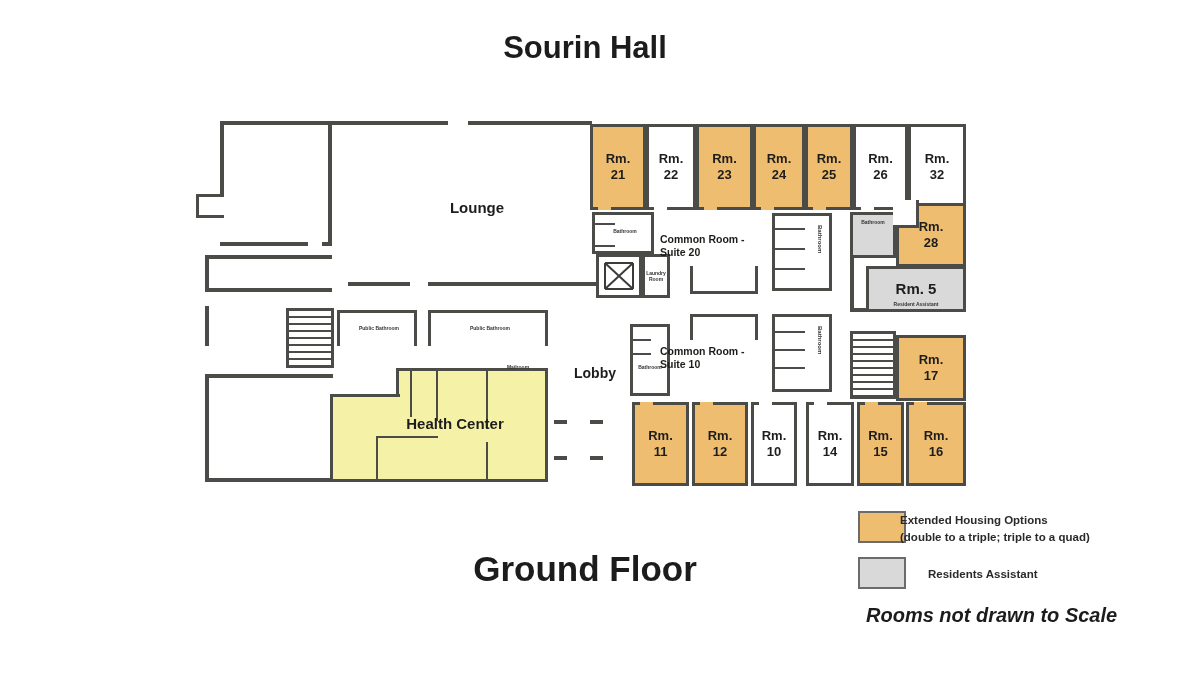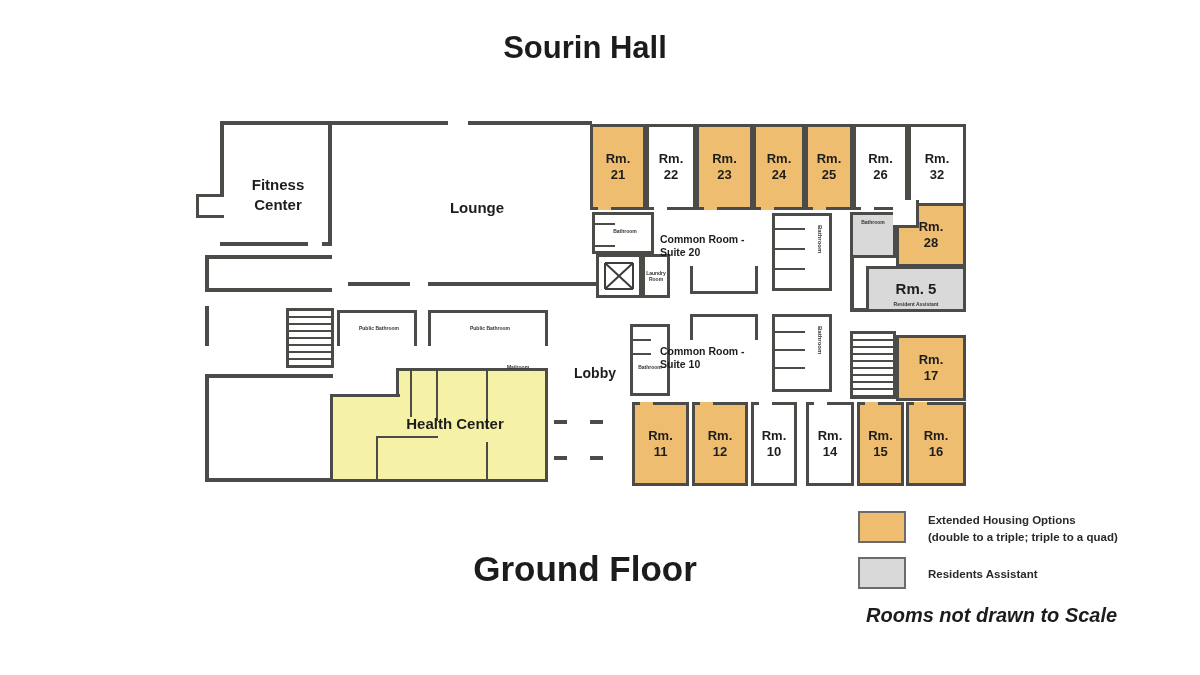--- a/index.html
+++ b/index.html
@@ -49,21 +49,20 @@
   <i class="w" style="left:220px;top:121px;width:4px;height:78px"></i>
   <div class="u" style="left:196px;top:194px;width:28px;height:24px;border-right:none;background:#fff"></div>
   <i class="w" style="left:328px;top:121px;width:4px;height:124px"></i>
   <i class="w" style="left:220px;top:242px;width:88px;height:4px"></i>
   <i class="w" style="left:322px;top:242px;width:10px;height:4px"></i>
   <i class="w" style="left:205px;top:255px;width:127px;height:4px"></i>
   <i class="w" style="left:205px;top:288px;width:127px;height:4px"></i>
   <i class="w" style="left:205px;top:255px;width:4px;height:37px"></i>
   <i class="w" style="left:348px;top:282px;width:62px;height:4px"></i>
   <i class="w" style="left:428px;top:282px;width:186px;height:4px"></i>
-  <div class="big" style="left:228px;top:175px;width:100px">Fitness Center</div>
   <div class="big" style="left:412px;top:198px;width:130px">Lounge</div>
 
   <i class="w" style="left:205px;top:306px;width:4px;height:40px"></i>
   <div class="stairs" style="left:286px;top:308px;width:48px;height:60px"></div>
   <div class="u ob" style="left:337px;top:310px;width:80px;height:36px">
     <div class="tiny xtiny" style="left:6px;top:13px;width:66px">Public Bathroom</div>
   </div>
   <div class="u ob" style="left:428px;top:310px;width:120px;height:36px">
     <div class="tiny xtiny" style="left:26px;top:13px;width:66px">Public Bathroom</div>
   </div>
@@ -215,21 +214,21 @@
       <span>15</span>
       <i class="door dt"></i>
     </div>
   <div class="room ext" style="left:906px;top:402px;width:60px;height:84px">
     <span>Rm.</span>
       <span>16</span>
       <i class="door dt"></i>
     </div>
 
   <div class="swatch" style="left:858px;top:511px;background:var(--extended)"></div>
-  <div class="legend-text" style="left:928px;top:512px">
+  <div class="legend-text" style="left:900px;top:512px">
     <span>Extended Housing Options</span><br>
     <span>(double to a triple; triple to a quad)</span>
   </div>
   <div class="swatch" style="left:858px;top:557px;background:var(--ra)"></div>
   <div class="legend-text" style="left:928px;top:566px">Residents Assistant</div>
   <div class="note" style="left:866px;top:604px">Rooms not drawn to Scale</div>
 
 </div>
 
 </body></html>

